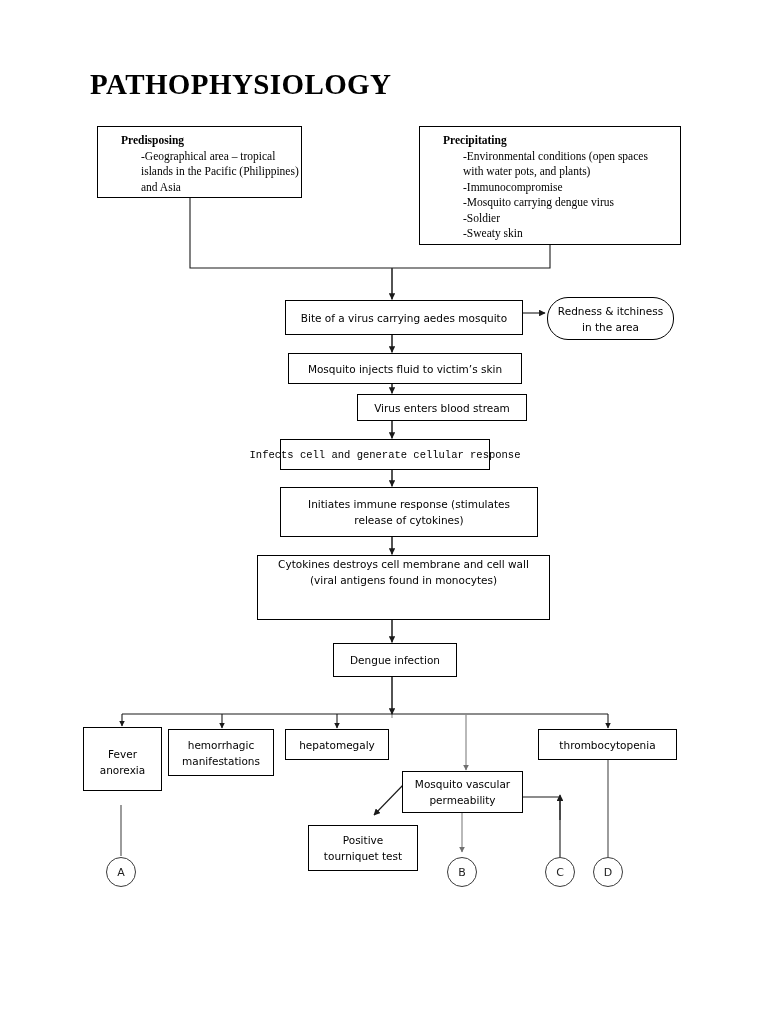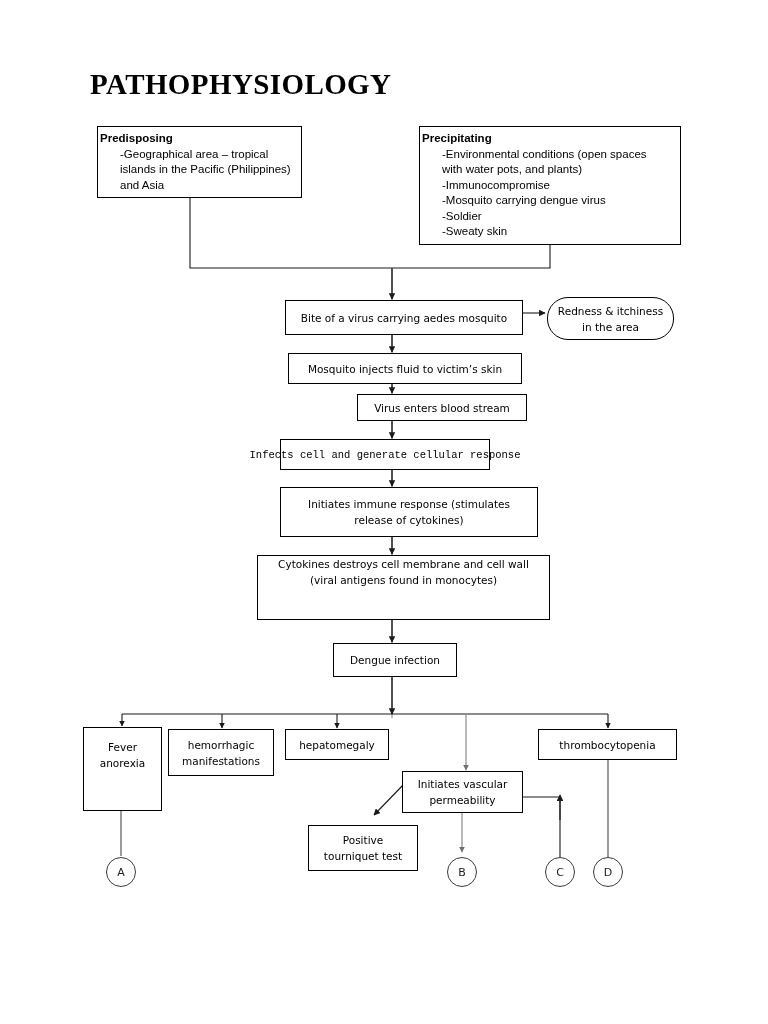--- a/index.html
+++ b/index.html
@@ -42,23 +42,23 @@
     position: absolute;
     box-sizing: border-box;
     border: 1px solid #000000;
     background: #ffffff;
     display: flex;
     flex-direction: column;
     justify-content: center;
   }
   
   .cond-box {
-    padding: 6px 8px 6px 2px;
-    justify-content: center;
-    font-family: Liberation Sans, sans-serif;
+    padding: 6px 8px 6px 23px;
+    justify-content: space-between;
+    font-family: Liberation Serif, serif;
     font-size: 11.5px;
     line-height: 15.5px;
   }
   .cond-box .hdr {
     font-weight: bold;
   }
   .cond-box .ln {
     white-space: nowrap;
     margin-left: 20px;
   }
@@ -201,36 +201,36 @@
 
   <div class="box flow-box" style="left:257px; top:555px; width:293px; height:65px; justify-content:flex-start; padding-top:0;">
     <span class="ln">Cytokines destroys cell membrane and cell wall</span>
     <span class="ln">(viral antigens found in monocytes)</span>
   </div>
 
   <div class="box flow-box" style="left:333px; top:643px; width:124px; height:34px;">
     <span class="ln">Dengue infection</span>
   </div>
 
-  <div class="box flow-box" style="left:83px; top:727px; width:79px; height:84px; justify-content:flex-start; padding-top:11px;">
+  <div class="box flow-box" style="left:83px; top:727px; width:79px; height:64px; justify-content:flex-start; padding-top:18px;">
     <span class="ln">Fever</span>
     <span class="ln">anorexia</span>
   </div>
 
   <div class="box flow-box" style="left:168px; top:729px; width:106px; height:47px;">
     <span class="ln">hemorrhagic</span>
     <span class="ln">manifestations</span>
   </div>
 
   <div class="box flow-box" style="left:285px; top:729px; width:104px; height:31px;">
     <span class="ln">hepatomegaly</span>
   </div>
 
   <div class="box flow-box" style="left:402px; top:771px; width:121px; height:42px;">
-    <span class="ln">Initiates vascular</span>
+    <span class="ln">Mosquito vascular</span>
     <span class="ln">permeability</span>
   </div>
 
   <div class="box flow-box" style="left:538px; top:729px; width:139px; height:31px;">
     <span class="ln">thrombocytopenia</span>
   </div>
 
   <div class="box flow-box" style="left:308px; top:825px; width:110px; height:46px;">
     <span class="ln">Positive</span>
     <span class="ln">tourniquet test</span>

